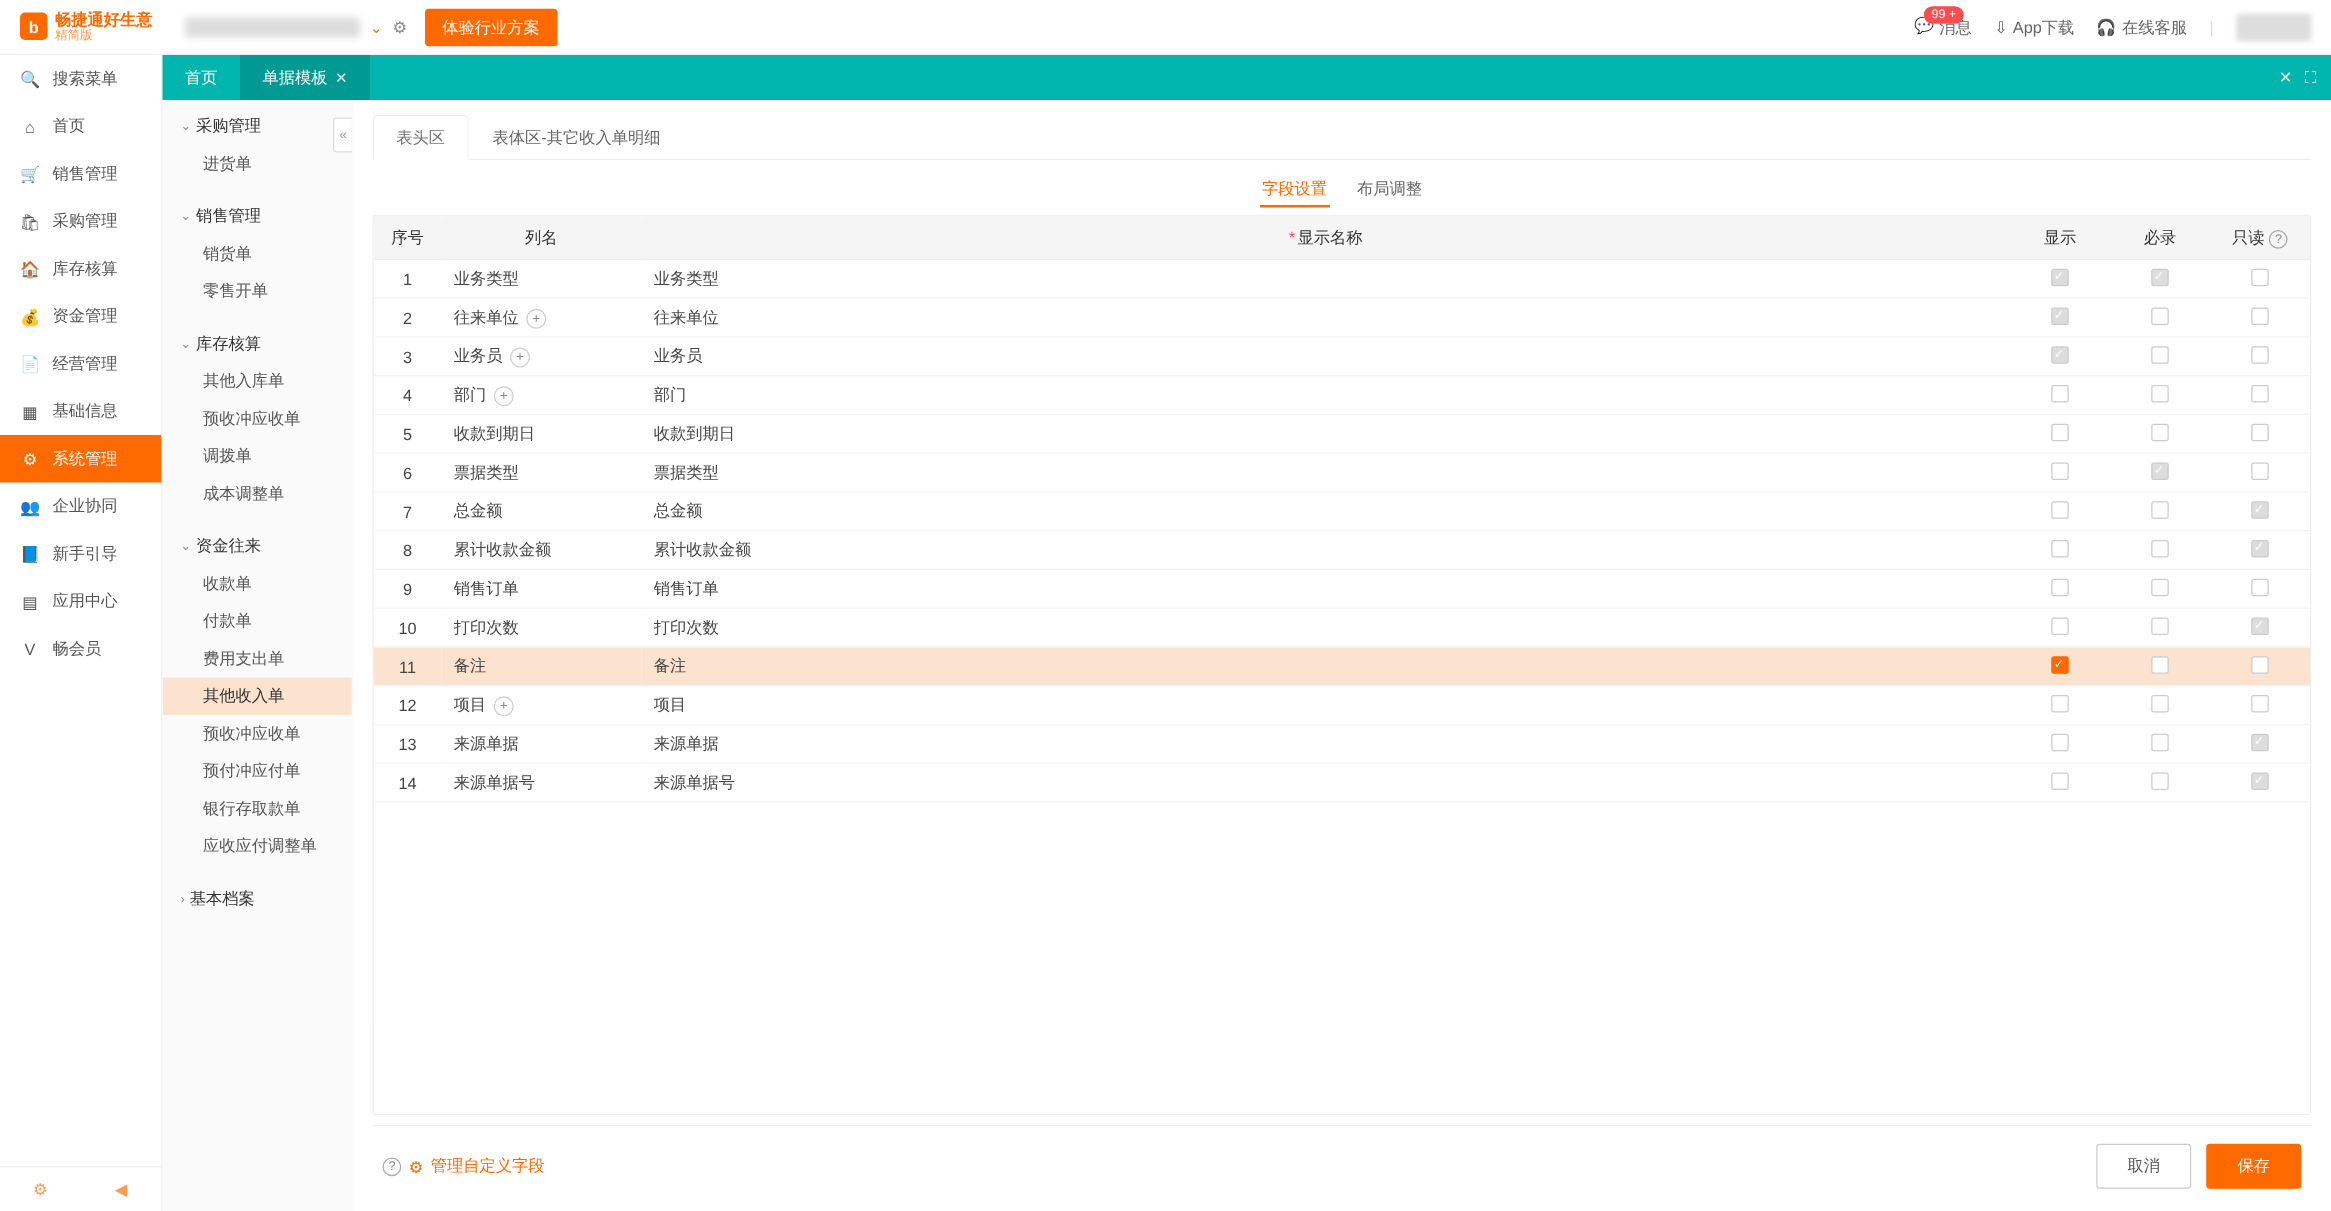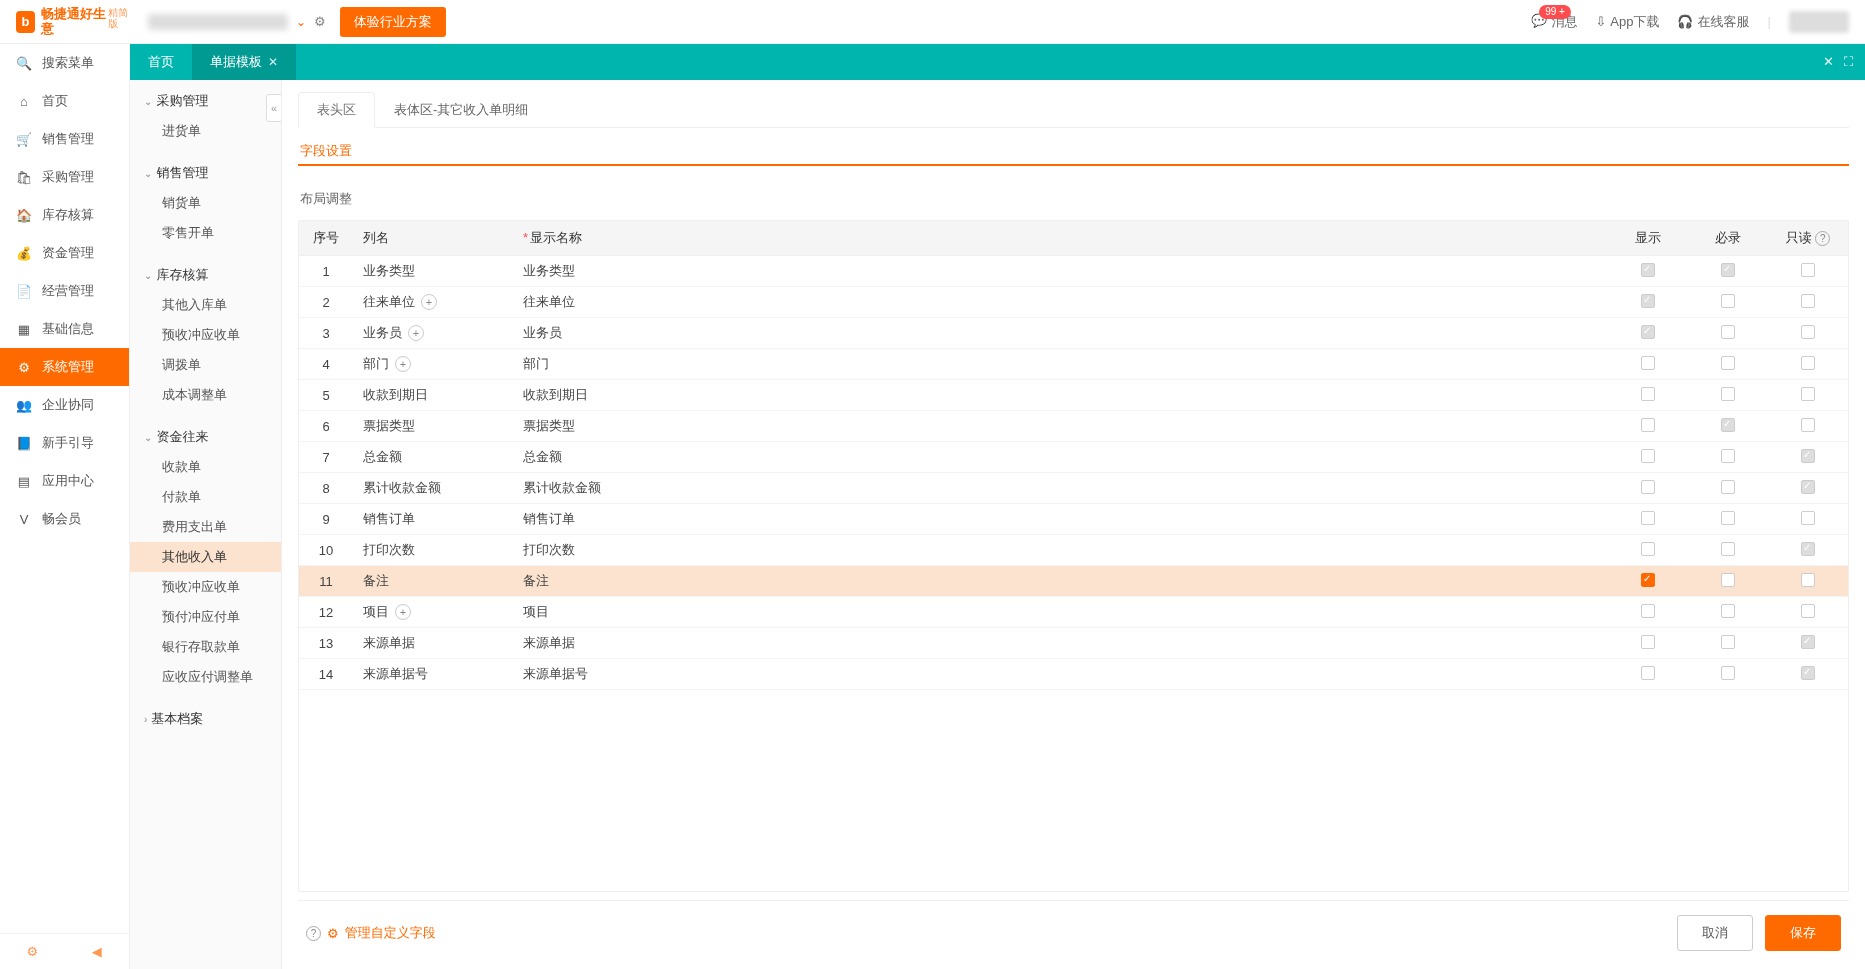--- a/index.html
+++ b/index.html
@@ -3,21 +3,21 @@
 <meta charset="utf-8">
 <style>
 * { margin: 0; padding: 0; box-sizing: border-box; }
 body { font-family: "Microsoft YaHei", -apple-system, sans-serif; font-size: 13px; color: #333; background: #fff; overflow: hidden; }
 .app { display: flex; flex-direction: column; height: 100vh; width: 100vw; }
 
 
 .top-header { display: flex; align-items: center; height: 44px; padding: 0 16px; border-bottom: 1px solid #eee; }
 .logo-area { display: flex; align-items: center; gap: 6px; width: 118px; }
 .logo-icon { width: 22px; height: 22px; background: #ff6a00; border-radius: 4px; display: inline-flex; align-items: center; justify-content: center; color: #fff; font-weight: bold; }
-.logo-text { display: flex; flex-direction: row; line-height: 1.1; }
+.logo-text { display: flex; flex-direction: column; line-height: 1.1; }
 .logo-text .main { color: #ff6a00; font-size: 13px; font-weight: 600; }
 .logo-text .sub { color: #ff9a55; font-size: 10px; }
 .company-select { display: flex; align-items: center; gap: 8px; margin-left: 14px; color: #888; }
 .company-select .blur { filter: blur(3px); color: #bbb; width: 140px; height: 16px; background: #ddd; border-radius: 2px; }
 .caret { color: #ff6a00; font-size: 12px; }
 .gear-btn { margin-left: 8px; color: #888; cursor: pointer; }
 .orange-btn { background: #ff6a00; color: #fff; border: none; padding: 6px 14px; border-radius: 3px; margin-left: 14px; font-size: 13px; cursor: pointer; }
 .header-right { margin-left: auto; display: flex; align-items: center; gap: 18px; }
 .msg-wrap { position: relative; display: flex; gap: 4px; color: #666; cursor: pointer; }
 .badge { position: absolute; top: -8px; left: 8px; background: #ff4d4f; color: #fff; font-size: 10px; padding: 0 6px; border-radius: 8px; line-height: 14px; }
@@ -55,28 +55,28 @@
 .sn-head .chev { font-size: 10px; color: #888; }
 .sn-child { padding: 6px 14px 6px 32px; font-size: 13px; color: #555; cursor: pointer; }
 .sn-child.active { background: #fce3cf; color: #333; }
 
 
 .panel { flex: 1; display: flex; flex-direction: column; padding: 12px 16px 0; min-width: 0; }
 .breadcrumb { font-size: 13px; color: #333; margin-bottom: 10px; }
 .ptabs { display: flex; gap: 0; border-bottom: 1px solid #eee; }
 .ptab { padding: 8px 18px; font-size: 13px; color: #666; cursor: pointer; border: 1px solid transparent; border-bottom: none; }
 .ptab.active { color: #737373; border-color: #eee; border-bottom: 1px solid #fff; margin-bottom: -1px; background: #fff; border-radius: 4px 4px 0 0; }
-.subtabs { display: flex; justify-content: center; gap: 20px; padding: 10px 0 6px; flex-direction: column; }
+.subtabs { display: flex; justify-content: center; gap: 20px; padding: 10px 0 6px; }
 .subtab { padding: 4px 2px; font-size: 13px; color: #666; cursor: pointer; border-bottom: 2px solid transparent; }
 .subtab.active { color: #ff6a00; border-bottom-color: #ff6a00; }
 
 
 .tbl-wrap { flex: 1; overflow: auto; border: 1px solid #eee; border-radius: 2px; }
 table { width: 100%; border-collapse: collapse; }
-th { background: #f5f5f5; text-align: left; padding: 8px 10px; font-weight: 500; font-size: 13px; color: #333; border-bottom: 1px solid #eee; }
+th { background: #f5f5f5; text-align: center; padding: 8px 10px; font-weight: 500; font-size: 13px; color: #333; border-bottom: 1px solid #eee; }
 th.center, td.center { text-align: center; }
 td { padding: 6px 10px; font-size: 13px; color: #444; border-bottom: 1px solid #f3f3f3; }
 tr.highlight td { background: #fce3cf; }
 .req-star { color: #ff4d4f; margin-right: 2px; }
 .plus-ico { display: inline-flex; width: 16px; height: 16px; border: 1px solid #ccc; border-radius: 50%; align-items: center; justify-content: center; font-size: 11px; color: #888; margin-left: 6px; cursor: pointer; }
 .chk { width: 14px; height: 14px; border: 1px solid #ccc; border-radius: 2px; display: inline-block; position: relative; background: #fff; cursor: pointer; }
 .chk.on { background: #ff6a00; border-color: #ff6a00; }
 .chk.on::after { content: "✓"; color: #fff; font-size: 10px; position: absolute; top: -1px; left: 1px; }
 .chk.dis { background: #f5f5f5; border-color: #ddd; cursor: default; }
 .chk.dis.on { background: #ddd; border-color: #ccc; }

